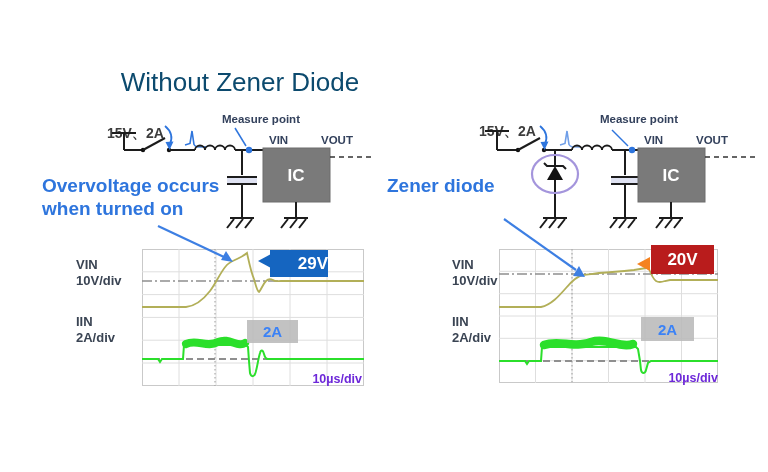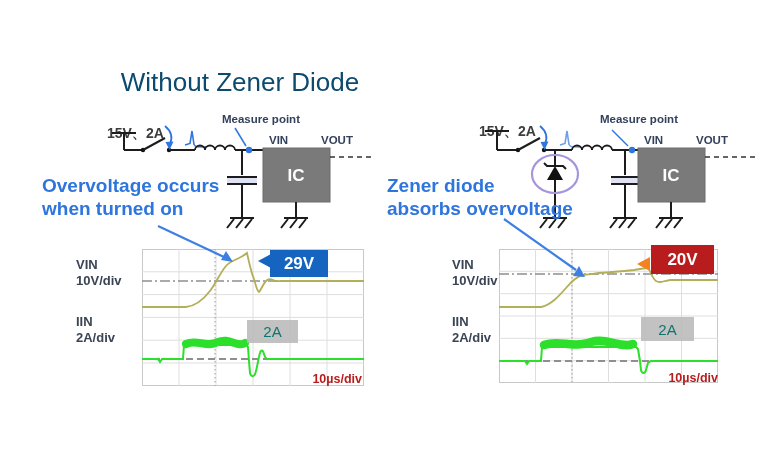--- a/index.html
+++ b/index.html
@@ -2,25 +2,25 @@
 <html><head>
 <meta charset="utf-8">
 <style>
   html,body{margin:0;padding:0;background:#fff;}
   #canvas{position:relative;width:768px;height:472px;background:#fff;overflow:hidden;
           font-family:"Liberation Sans",sans-serif;}
   .abs{position:absolute;}
   .panel-title{font-size:26px;font-weight:400;color:#0c4a6e;text-align:center;white-space:nowrap;}
   .annotation{font-size:19px;font-weight:600;color:#2e75dd;line-height:23px;white-space:nowrap;}
   .ch-label{font-size:13px;font-weight:700;color:#3a4453;line-height:16px;white-space:nowrap;}
-  .time-label{font-size:12.5px;font-weight:700;color:#b91c1c;text-align:right;}
+  .time-label{font-size:12.5px;font-weight:700;color:#6d28d9;text-align:right;}
   .v-callout{color:#fff;font-size:17px;font-weight:700;display:flex;align-items:center;justify-content:center;}
   .v-callout .tail{position:absolute;width:0;height:0;border-top:7px solid transparent;
                    border-bottom:7px solid transparent;border-right:13px solid #1565c0;}
-  .i-callout{background:rgba(186,186,186,0.88);color:#0f766e;font-size:15px;font-weight:400;
+  .i-callout{background:rgba(186,186,186,0.88);color:#3b82f6;font-size:15px;font-weight:700;
              display:flex;align-items:center;justify-content:center;}
   svg text{font-family:"Liberation Sans",sans-serif;}
   .wire{stroke:#1c1c1c;stroke-width:2;fill:none;}
   .thin{stroke:#1c1c1c;stroke-width:1.8;fill:none;}
   .blue{stroke:#2e75dd;fill:none;}
   .gridline{stroke:#dedede;stroke-width:1;}
   .gridborder{fill:none;stroke:#c9c9c9;stroke-width:1;}
   .pin{font-size:11.5px;font-weight:700;fill:#33415c;}
   .mp{font-size:11.5px;font-weight:600;fill:#33415c;}
   .srclbl{font-size:14px;font-weight:600;fill:#3d3d3d;}
@@ -100,21 +100,21 @@
     <g>
       <path fill="none" stroke="#2bdf2b" stroke-width="2" d="M0,110 H16 L18,113 L20,110 H41 L42,96 L104,96 L106,98 L107,112 L108,124
                C109,128 112,128 113,125 C115,121 116,110 118,104 C119,100 121,101 122,105
                C123,109 124,110 126,110 H222"></path>
       <path fill="none" stroke="#2bdf2b" stroke-width="8" stroke-linecap="round" d="M44,95 C55,90 65,99 76,93 C87,88 96,99 103,94"></path>
     </g>
   </svg>
 
   <div class="abs time-label" style="left:290px;top:372px;width:72px;">10µs/div</div>
 
-  <div class="abs v-callout" style="left:270px;top:250px;width:58px;height:27px;background:#1565c0;">
+  <div class="abs v-callout" style="left:270px;top:250px;width:58px;height:27px;background:#1565c0;justify-content:flex-end;">
     <span class="tail" style="left: -12px; top: 4px; border-right-color: rgb(21, 101, 192);"></span>
     <span>29V</span>
   </div>
 
   <div class="abs i-callout" style="left: 247px; top: 320px; width: 51px; height: 23px; background: rgba(186, 186, 186, 0.88);">2A</div>
 
 
   <svg class="abs" style="left:460px;top:108px;" width="300" height="140" viewBox="0 0 300 140">
     <text x="19" y="28" class="srclbl">15V、2A</text>
     <g>
@@ -159,21 +159,20 @@
     <rect x="178" y="40" width="67" height="54" fill="#7a7a7a" stroke="#6c6c6c"></rect>
     <text x="211" y="73" fill="#fff" font-size="17" font-weight="600" text-anchor="middle">IC</text>
     <path d="M245,49 H295" stroke="#333" stroke-width="1.6" stroke-dasharray="5,4" fill="none"></path>
     <g>
       <path class="wire" d="M211,94 V110 M199,110 H223 M203,111 L196,120 M212,111 L205,120 M221,111 L214,120" stroke-width="1.8"></path>
     </g>
   </svg>
 
   <div class="abs annotation" style="left:387px;top:174px;">
     <div>Zener diode</div>
-    <div>absorbs overvoltage</div>
   </div>
 
   <div class="abs ch-label" style="left:452px;top:257px;">
     <div>VIN</div>
     <div>10V/div</div>
   </div>
   <div class="abs ch-label" style="left:452px;top:314px;">
     <div>IIN</div>
     <div>2A/div</div>
   </div>

